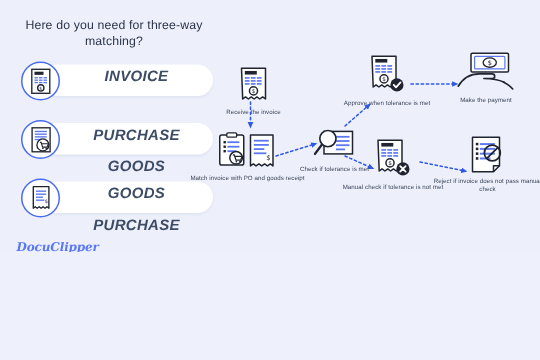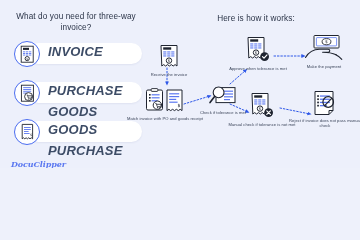--- a/index.html
+++ b/index.html
@@ -60,21 +60,22 @@
     border-radius: 11px;
     box-shadow: 0 1px 2px rgba(40,60,120,0.07);
   }
   .req-pill-label {
     position: absolute;
     left: 34px;
     top: 0;
     width: 86px;
     height: 21px;
     line-height: 21px;
-    font-size: 13px;
+    text-align: center;
+    font-size: 10px;
     font-style: italic;
     font-weight: bold;
     color: #3d4c66;
     letter-spacing: 0.2px;
   }
   .req-circle {
     position: absolute;
     left: 0;
     top: 0;
     width: 26px;
@@ -152,21 +153,21 @@
   }
   .arrow svg { display: block; overflow: visible; }
 </style>
 </head>
 <body>
 
 <div id="infographic">
 
   <div class="left-panel">
 
-    <div class="left-heading">What do you need for three-way invoice?</div>
+    <div class="left-heading">Here do you need for three-way matching?</div>
 
     <div class="req-row r1">
       <div class="req-pill"></div>
       <div class="req-pill-label">INVOICE</div>
       <div class="req-circle">
         <svg width="17" height="19" viewBox="0 0 17 19">
           <rect x="2.2" y="1.2" width="12" height="16" fill="#fff" stroke="#1f2430" stroke-width="0.9"></rect>
           <rect x="4" y="2.8" width="6" height="2.1" fill="#1f2430"></rect>
           <g fill="#5b78f0">
             <rect x="4" y="6.4" width="2.3" height="0.9"></rect>
@@ -220,21 +221,20 @@
           <text x="12" y="12.6" font-size="3.4" text-anchor="middle" fill="#1f2430" font-family="DejaVu Sans, sans-serif">$</text>
         </svg>
       </div>
     </div>
 
     <div class="brand">DocuClipper</div>
   </div>
 
   <div class="right-panel">
 
-    <div class="right-heading">Here is how it works:</div>
 
     <div class="arrow" style="left:0;top:0;width:208px;height:168px;">
       <svg width="208" height="168" viewBox="0 0 208 168">
         <defs>
           <marker id="ah" markerWidth="5" markerHeight="5" refX="2.6" refY="2.5" orient="auto">
             <path d="M0,0.6 L4.2,2.5 L0,4.4 z" fill="#2f58e8"></path>
           </marker>
         </defs>
         <g stroke="#2f58e8" stroke-width="1" fill="none" stroke-dasharray="1.6 1.8" marker-end="url(#ah)" stroke-linecap="round">
 

